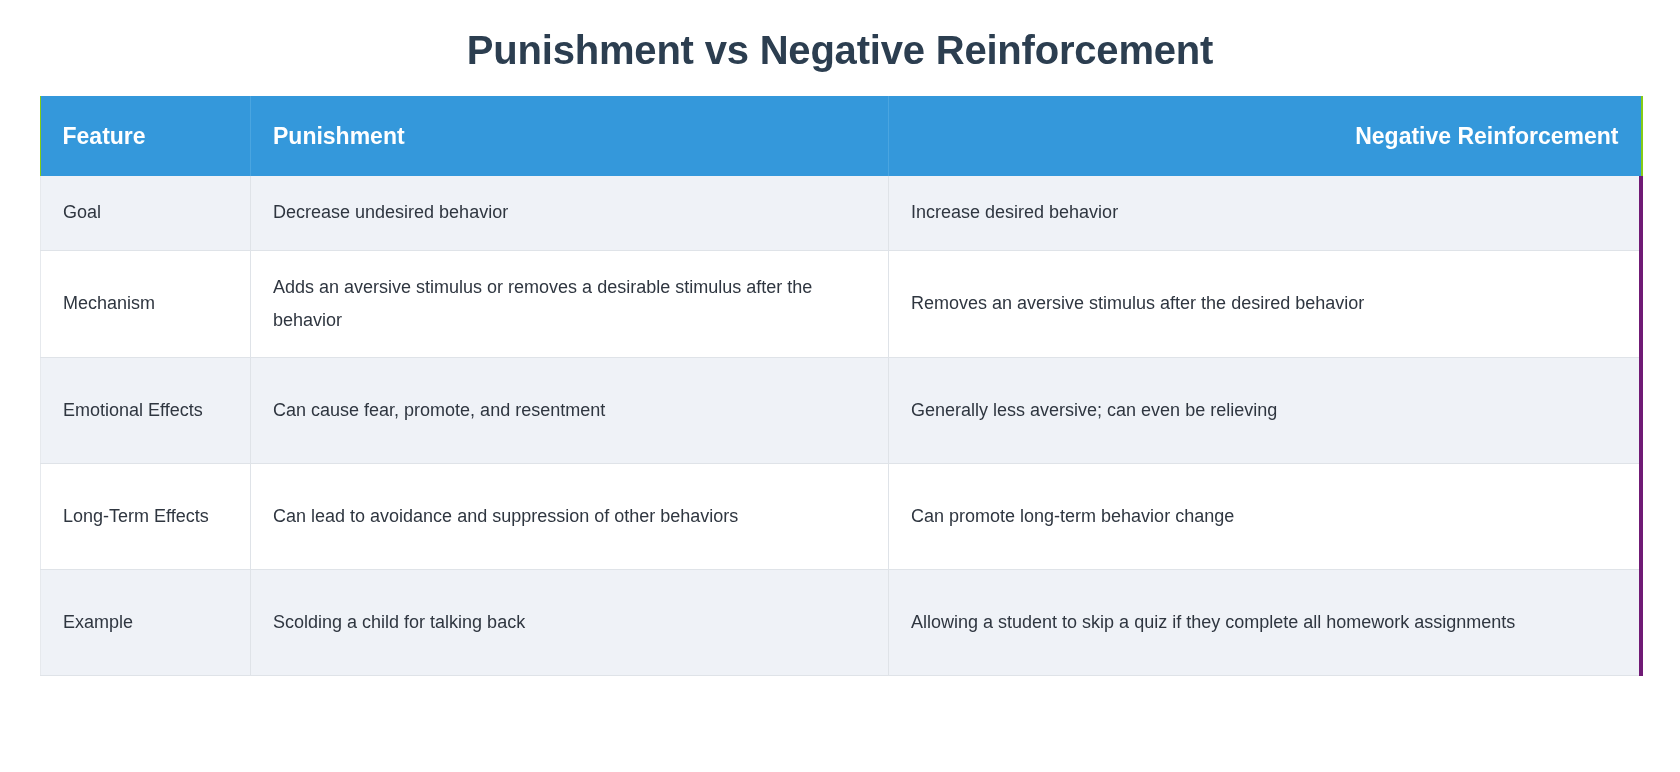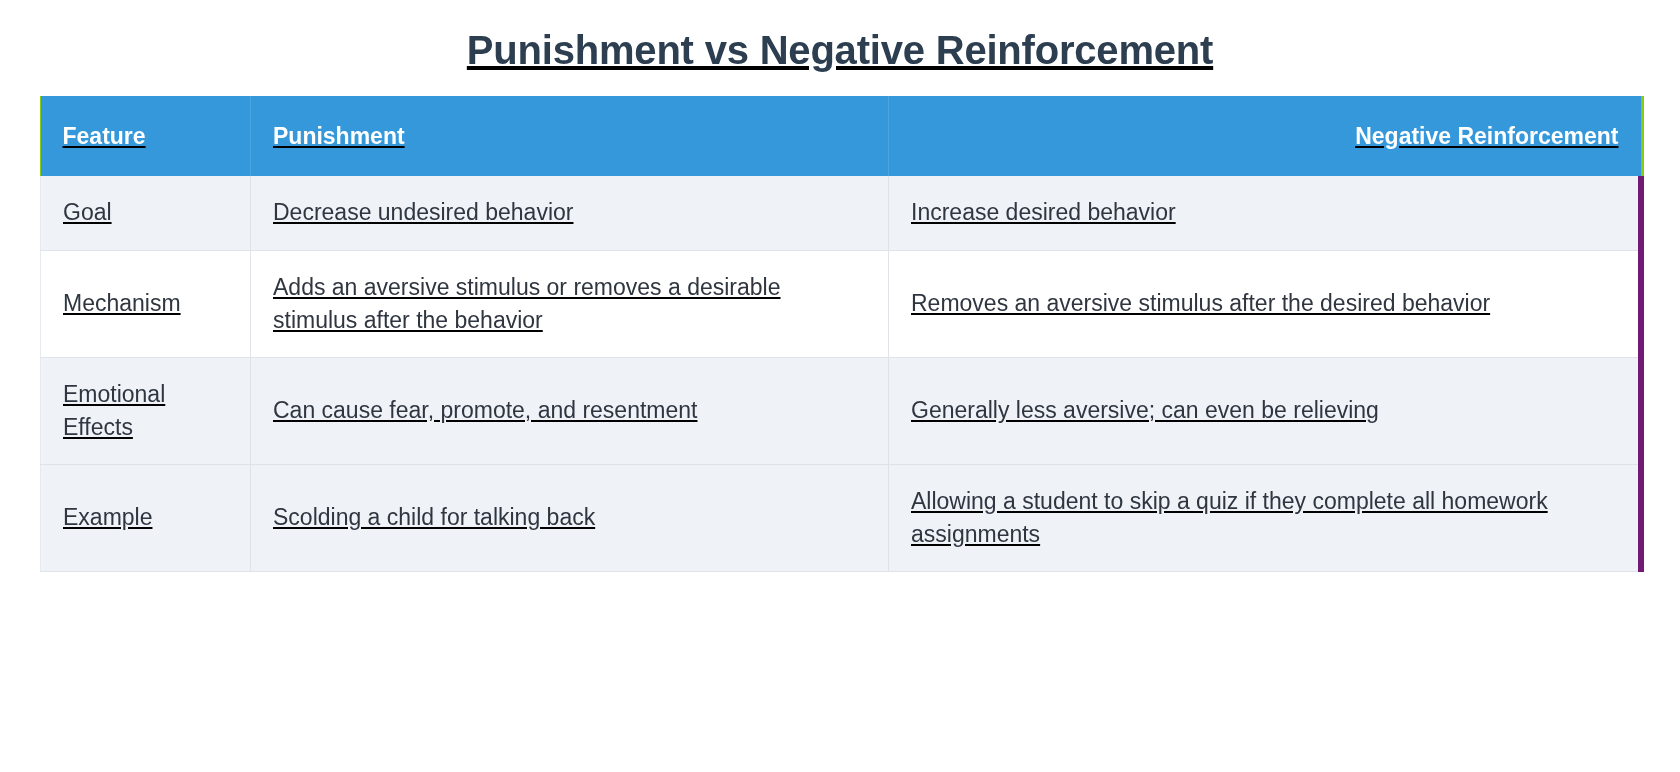--- a/index.html
+++ b/index.html
@@ -15,21 +15,20 @@
     -webkit-font-smoothing: antialiased;
     overflow: hidden;
   }
 
   .page {
     width: 1680px;
     height: 717px;
     box-sizing: border-box;
     position: relative;
     background: #ffffff;
-    text-decoration: underline;
   }
 
   .page-title {
     margin: 0;
     padding: 26px 0 0 0;
     text-align: center;
     font-size: 40px;
     line-height: 48px;
     font-weight: bold;
     color: #2c3e50;
@@ -65,33 +64,33 @@
     border-right: 1px solid #4aa5e0;
     border-bottom: none;
     box-sizing: border-box;
   }
   table.comparison thead th:last-child {
     border-right: none;
     text-align: right;
   }
 
   table.comparison tbody td {
-    font-size: 23px;
+    font-size: 18px;
     line-height: 33px;
     color: #2f3640;
     padding: 20px 22px;
     vertical-align: middle;
     text-align: left;
     border-right: 1px solid #dfe3e8;
     border-bottom: 1px solid #dfe3e8;
     box-sizing: border-box;
     font-weight: normal;
   }
   table.comparison tbody td:last-child {
-    border-right: 6px solid #701a75;
+    border-right: 4px solid #701a75;
   }
   table.comparison tbody td:first-child {
     border-left: 1px solid #e6e9ed;
   }
 
   table.comparison tbody tr.striped td {
     background: #eff2f7;
   }
   table.comparison tbody tr.plain td {
     background: #ffffff;
@@ -133,20 +132,25 @@
         <tr class="plain row-mechanism">
           <td>Mechanism</td>
           <td>Adds an aversive stimulus or removes a desirable stimulus after the behavior</td>
           <td>Removes an aversive stimulus after the desired behavior</td>
         </tr>
         <tr class="striped row-emotional">
           <td>Emotional Effects</td>
           <td>Can cause fear, promote, and resentment</td>
           <td>Generally less aversive; can even be relieving</td>
         </tr>
+        <tr class="plain row-longterm">
+          <td>Long-Term Effects</td>
+          <td>Can lead to avoidance and suppression of other behaviors</td>
+          <td>Can promote long-term behavior change</td>
+        </tr>
         <tr class="striped row-example">
           <td>Example</td>
           <td>Scolding a child for talking back</td>
           <td>Allowing a student to skip a quiz if they complete all homework assignments</td>
         </tr>
       </tbody>
     </table>
   </div>
 
 </div>

